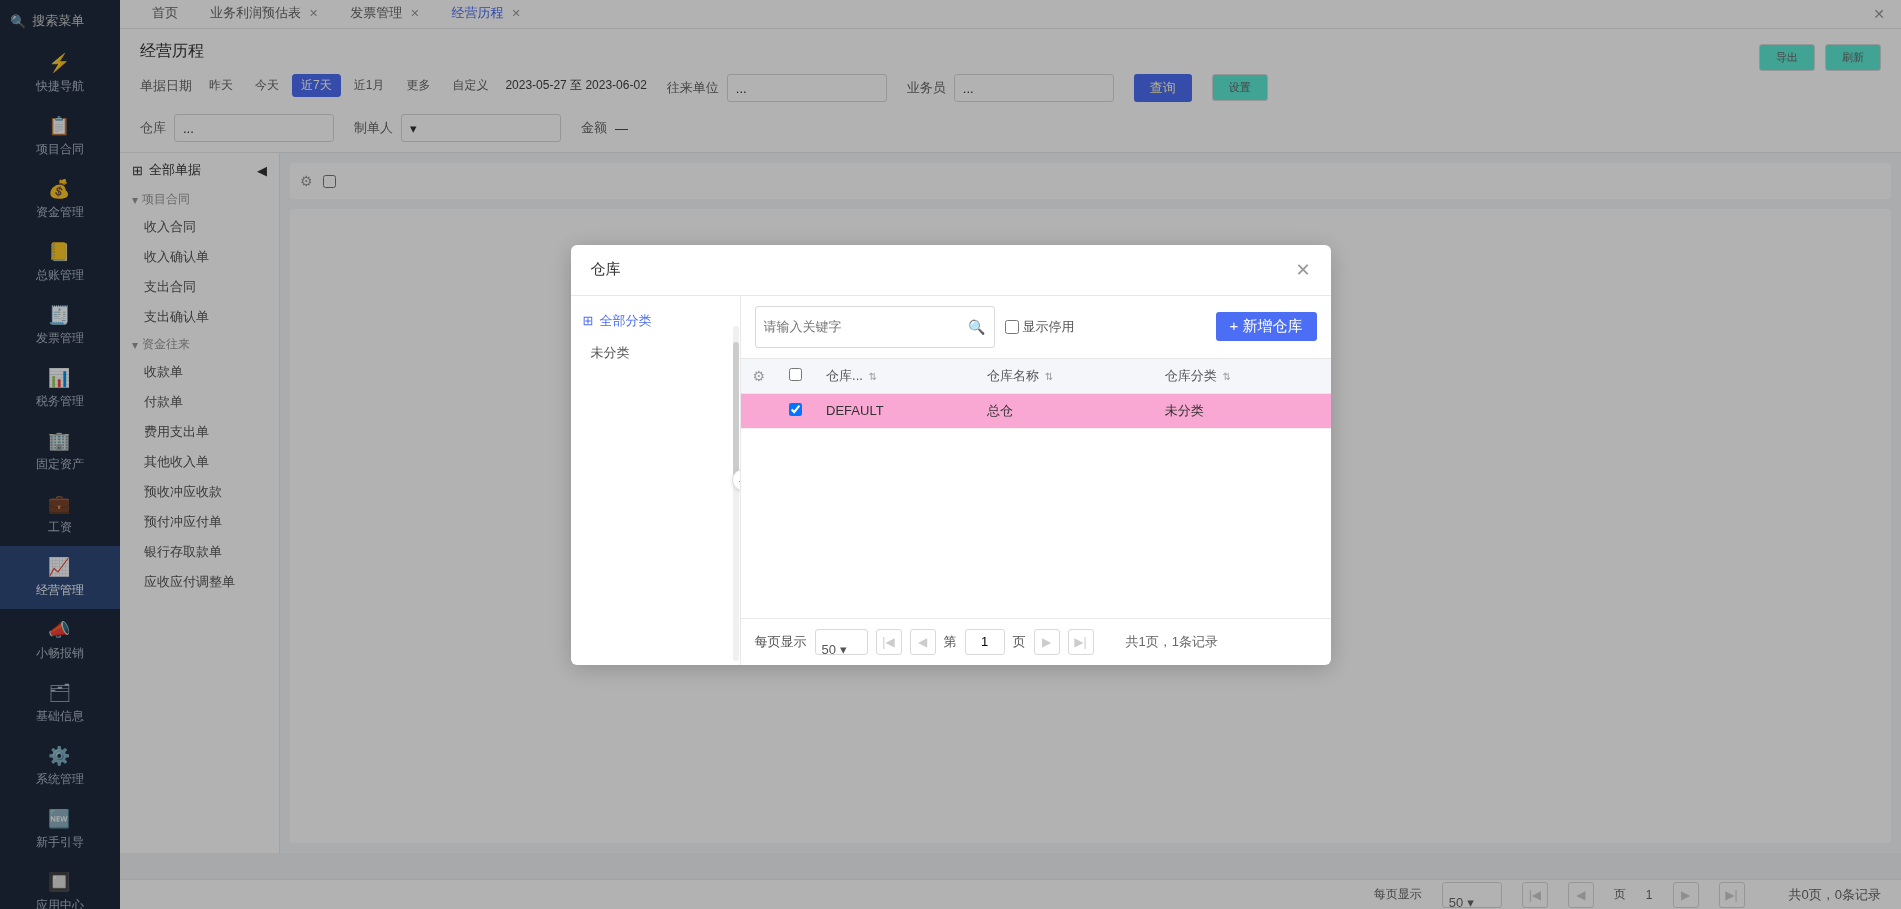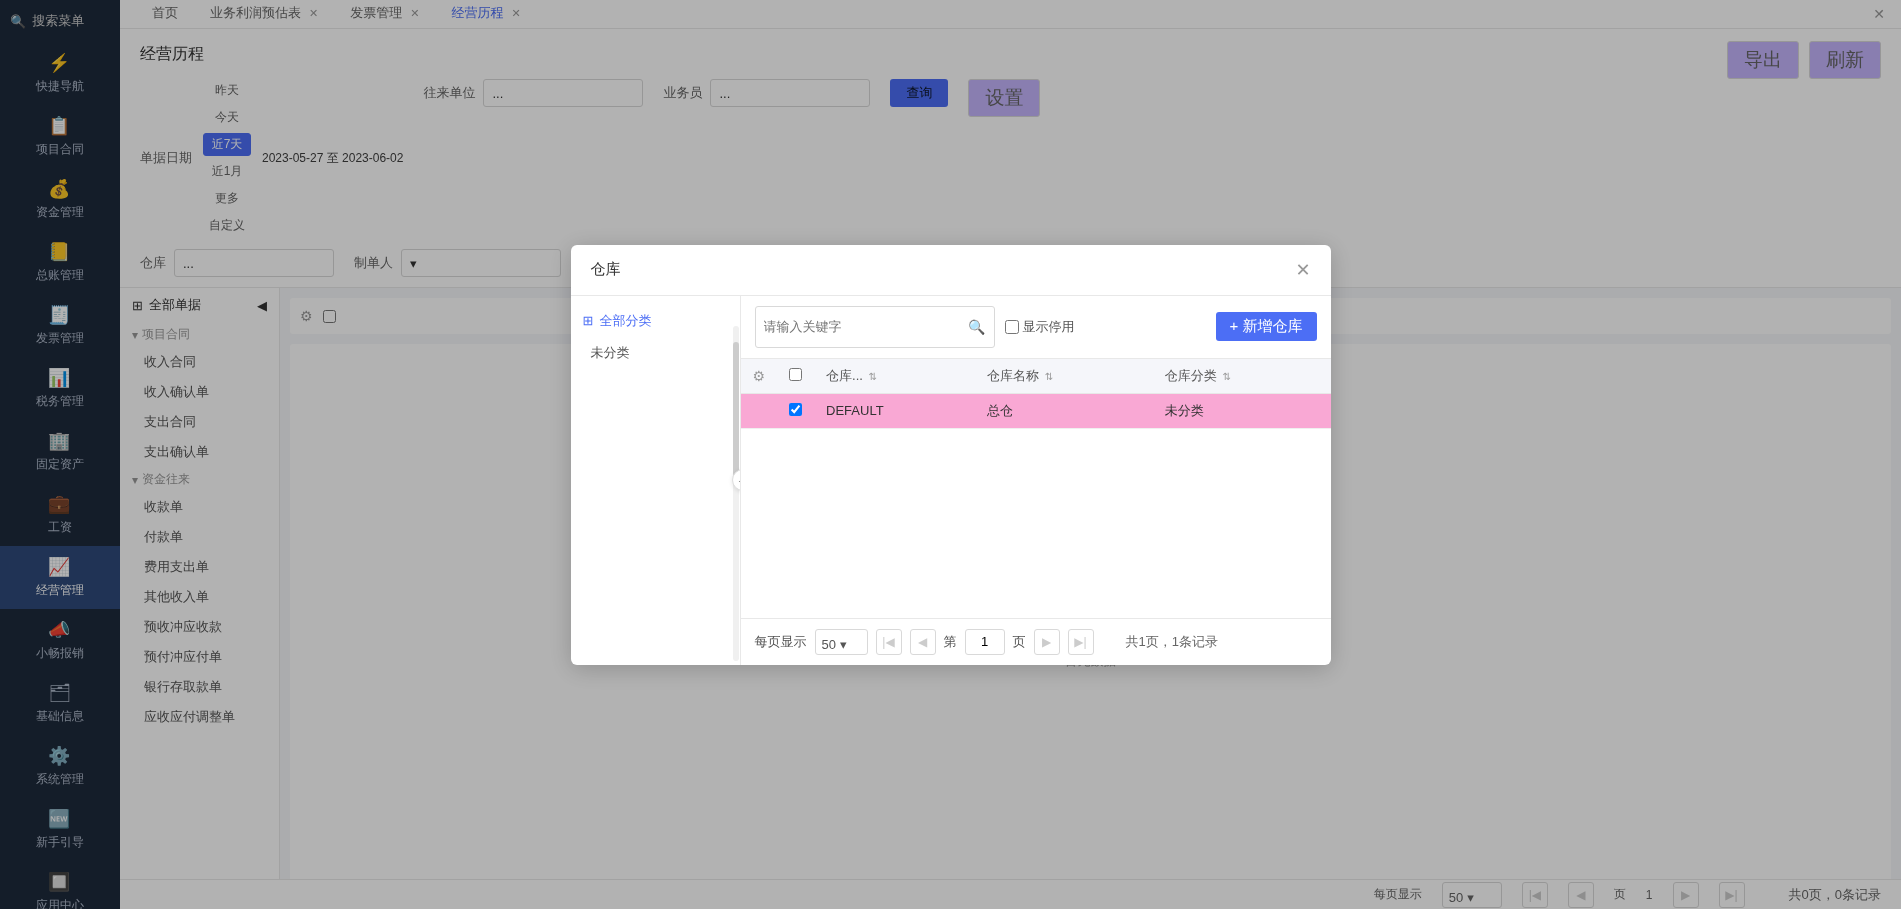--- a/index.html
+++ b/index.html
@@ -46,39 +46,39 @@
     
     .page-header {
       background: #fff; padding: 12px 20px 0; border-bottom: 1px solid #e8e8e8;
     }
     .page-title { font-size: 16px; font-weight: 500; margin-bottom: 12px; }
     .filter-bar {
       display: flex; align-items: flex-start; gap: 20px; padding-bottom: 12px; flex-wrap: wrap;
     }
     .filter-item { display: flex; align-items: center; gap: 8px; font-size: 13px; }
     .filter-label { color: #666; white-space: nowrap; }
-    .date-btns { display: flex; gap: 4px; align-items: center; flex-direction: column; }
+    .date-btns { display: flex; gap: 4px; align-items: center; }
     .date-btn {
       padding: 2px 8px; border-radius: 3px; border: 1px solid transparent;
       cursor: pointer; font-size: 12px; color: #666; background: transparent;
     }
     .date-btn.active { background: #4c6ef5; color: #fff; border-color: #4c6ef5; }
     .date-range { font-size: 12px; color: #404040; }
     .filter-select {
       border: 1px solid #d9d9d9; border-radius: 3px; padding: 2px 8px;
       min-width: 160px; color: #333; font-size: 13px; height: 28px;
       display: flex; align-items: center; justify-content: space-between; cursor: pointer;
     }
     .btn-query {
-      background: #4c6ef5; color: #0f172a; border: none; border-radius: 3px;
+      background: #4c6ef5; color: #fef9c3; border: none; border-radius: 3px;
       padding: 5px 16px; cursor: pointer; font-size: 13px;
     }
     .btn-set {
-      background: #c4b5fd; color: #666; border: 1px solid #d9d9d9; border-radius: 3px;
-      padding: 5px 16px; cursor: pointer; font-size: 19px;
+      background: #5eead4; color: #666; border: 1px solid #d9d9d9; border-radius: 3px;
+      padding: 5px 16px; cursor: pointer; font-size: 11px;
     }
     .filter-row2 { display: flex; align-items: center; gap: 20px; padding-bottom: 10px; }
     .sub-nav-header {
       padding: 8px 12px; display: flex; align-items: center; gap: 6px;
       font-weight: 500; color: #333; cursor: pointer;
     }
     .sub-nav-item {
       padding: 6px 24px; color: #555; cursor: pointer; font-size: 13px;
     }
     .sub-nav-group { padding: 4px 12px; color: #999; font-size: 12px; cursor: pointer; display: flex; align-items: center; gap: 4px; }
@@ -155,21 +155,21 @@
     .sort-icon { font-size: 10px; color: #999; margin-left: 2px; }
 
     
     .pagination {
       padding: 10px 14px; display: flex; align-items: center; gap: 8px;
       border-top: 1px solid #e8e8e8; font-size: 13px; color: #555;
     }
     .page-size-select {
       border: 1px solid #d9d9d9; border-radius: 3px; padding: 12px 20px 2px 6px;
       font-size: 13px; cursor: pointer; height: 26px; position: relative;
-      display: inline-flex; align-items: flex-end; gap: 4px;
+      display: inline-flex; align-items: flex-start; gap: 4px;
     }
     .page-btn {
       width: 26px; height: 26px; border: 1px solid #d9d9d9; border-radius: 3px;
       display: flex; align-items: center; justify-content: center;
       cursor: pointer; color: #666; font-size: 12px; background: #fff;
     }
     .page-btn.disabled { color: #ccc; cursor: not-allowed; }
     .page-input {
       width: 40px; height: 26px; border: 1px solid #d9d9d9; border-radius: 3px;
       text-align: center; font-size: 13px; outline: none;

